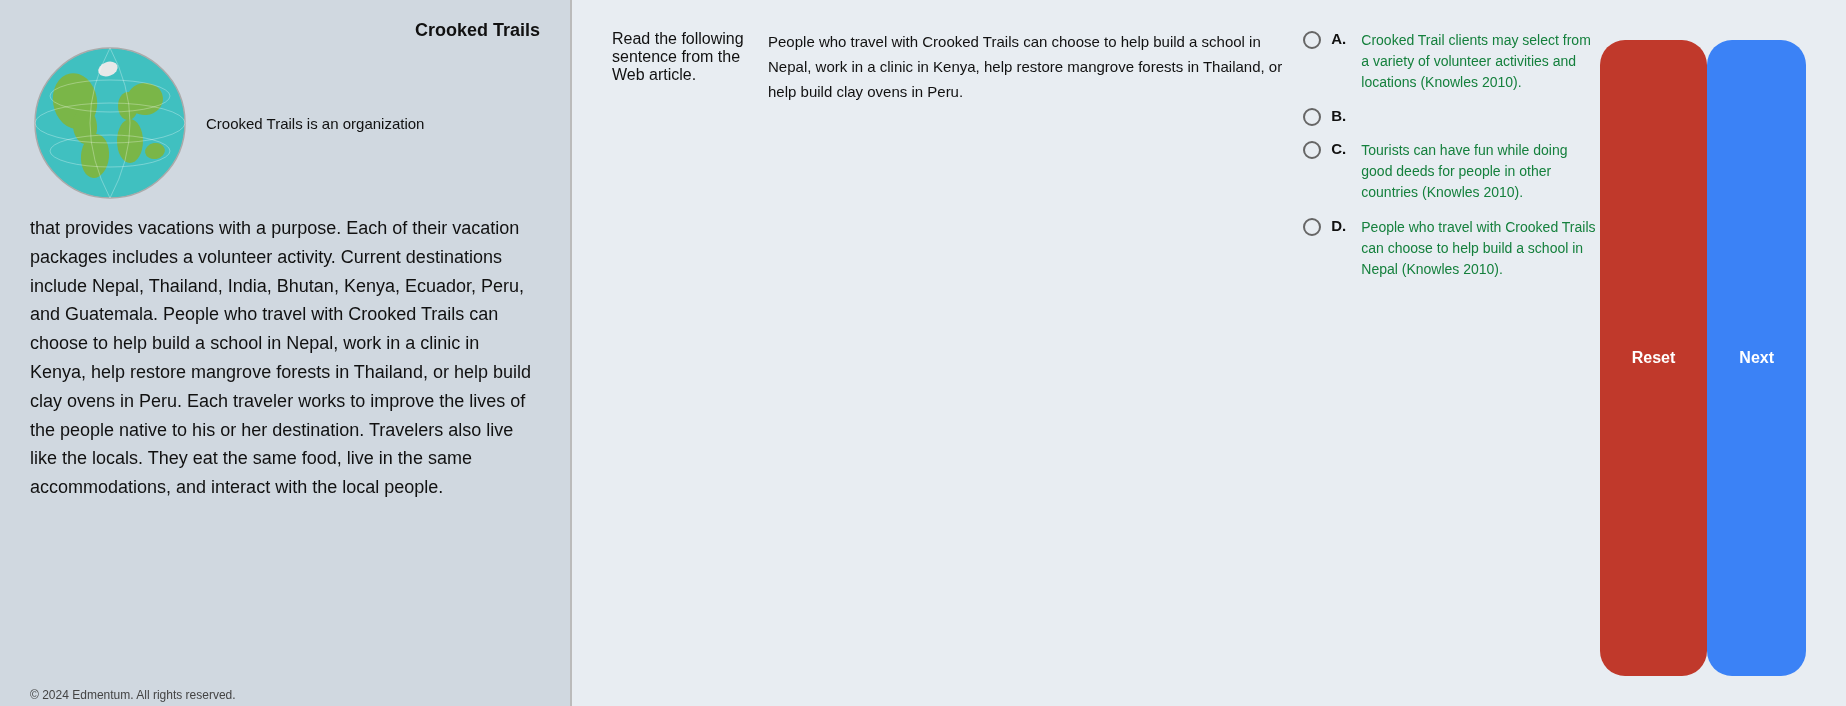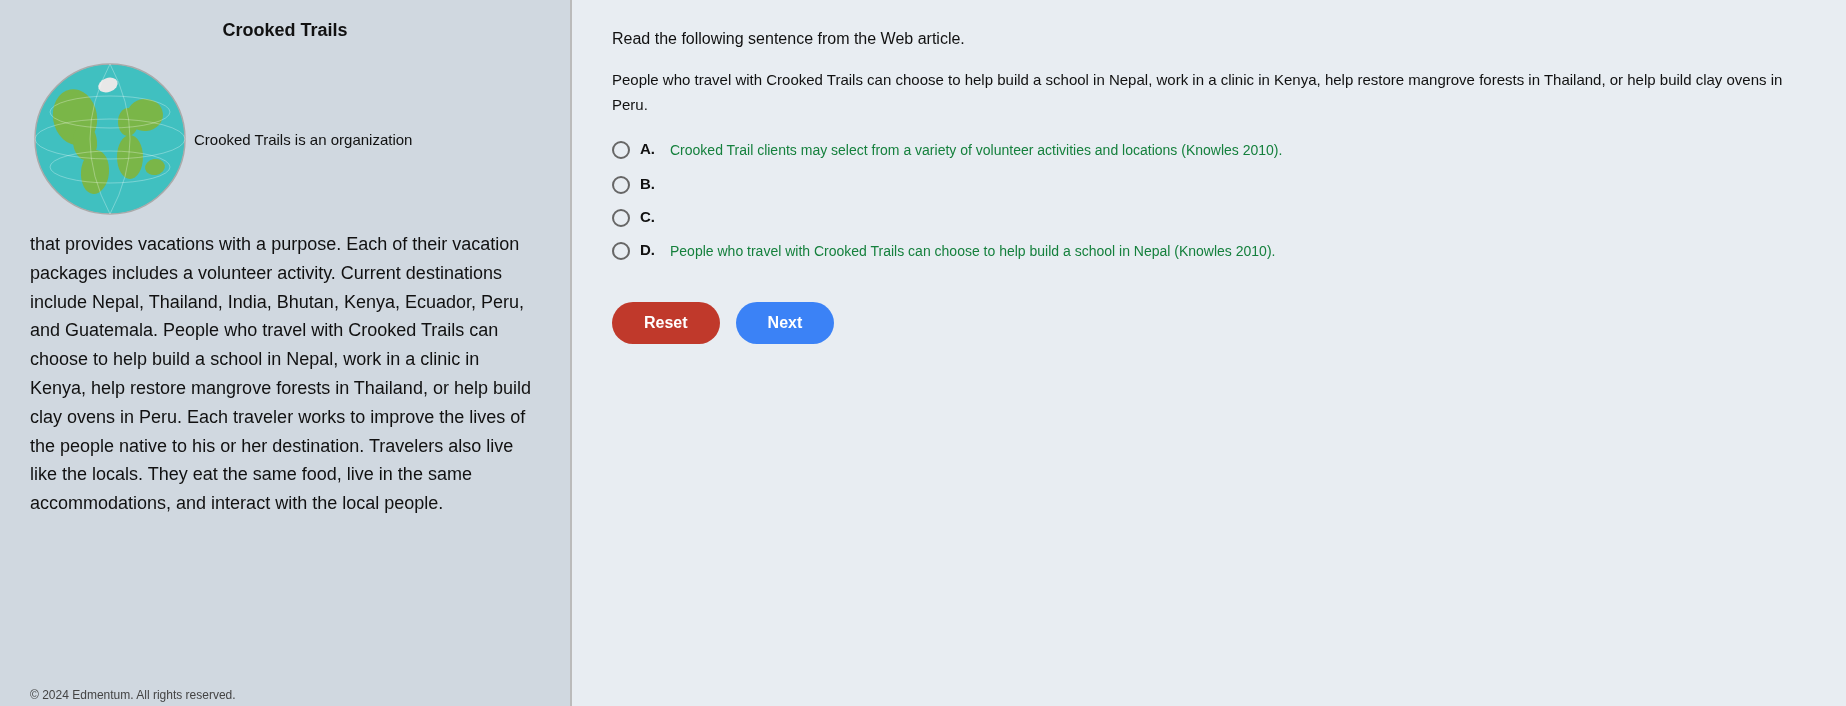--- a/index.html
+++ b/index.html
@@ -26,22 +26,22 @@
     
     .left-panel {
       width: 570px;
       background-color: #d0d8e0;
       padding: 20px 30px 30px 30px;
       display: flex;
       flex-direction: column;
     }
 
     .book-title {
-      text-align: center;
-      margin-bottom: 16px;
+      text-align: right;
+      margin-bottom: 0;
     }
 
     .book-title-main {
       font-weight: bold;
       font-size: 18px;
       color: #111;
     }
 
     .book-title-author {
       font-size: 15px;
@@ -62,36 +62,36 @@
     }
 
     .globe-svg {
       width: 160px;
       height: 165px;
     }
 
     .caption-text {
       font-size: 15px;
       color: #111;
-      margin-left: 4px;
+      margin-left: 16px;
     }
 
     .article-body {
       font-size: 18px;
       color: #111;
       line-height: 1.6;
     }
 
     
     .right-panel {
       flex: 1;
       background-color: #e8edf2;
       padding: 30px 40px 30px 40px;
       display: flex;
-      flex-direction: column;
+      flex-direction: row;
       border-left: 2px solid #bbb;
     }
 
     .prompt-text {
       font-size: 16px;
       color: #111;
       margin-bottom: 20px;
     }
 
     .sentence-box {
@@ -147,21 +147,20 @@
 
     .option-text {
       font-size: 14px;
       color: #15803d;
       line-height: 1.5;
     }
 
     .buttons-row {
       display: flex;
       justify-content: flex-start;
-      gap: 16px;
       margin-top: 10px;
     }
 
     .reset-button {
       background-color: #c0392b;
       color: white;
       border: none;
       border-radius: 25px;
       padding: 12px 32px;
       font-size: 16px;
@@ -254,20 +253,21 @@
       </div>
 
       <div class="option-row">
         <input type="radio" name="answer" class="option-radio" style="">
         <span class="option-letter">B.</span>
       </div>
 
       <div class="option-row">
         <input type="radio" name="answer" class="option-radio" style="">
         <span class="option-letter">C.</span>
+        <span class="option-text">Tourists can have fun while doing good deeds for people in other countries (Knowles 2010).</span>
       </div>
 
       <div class="option-row">
         <input type="radio" name="answer" class="option-radio" style="">
         <span class="option-letter">D.</span>
         <span class="option-text">People who travel with Crooked Trails can choose to help build a school in Nepal (Knowles 2010).</span>
       </div>
     </div>
 
     <div class="buttons-row">

